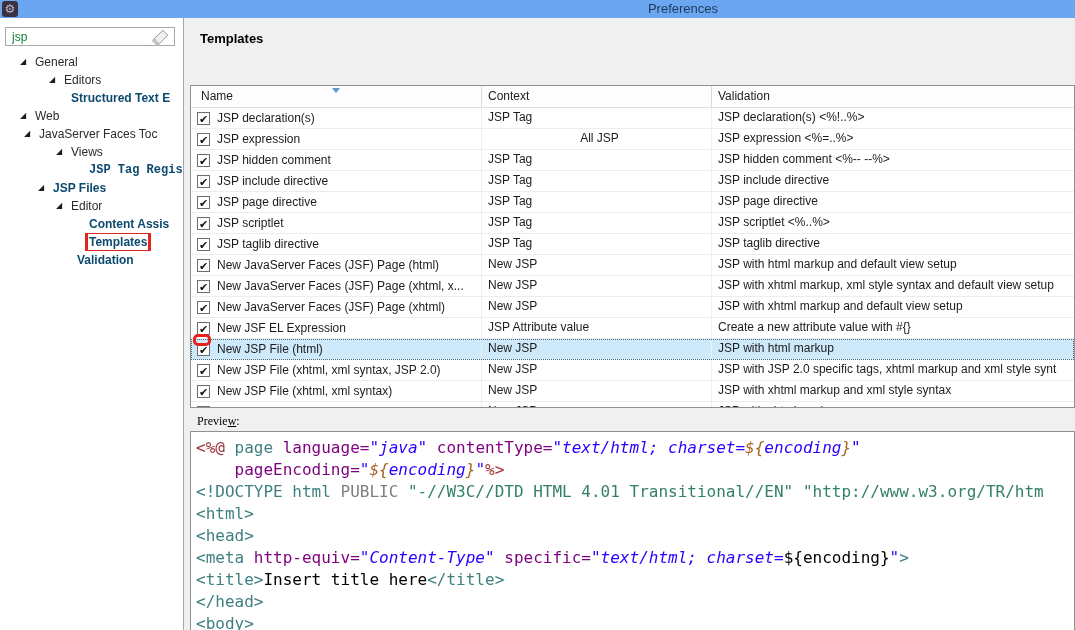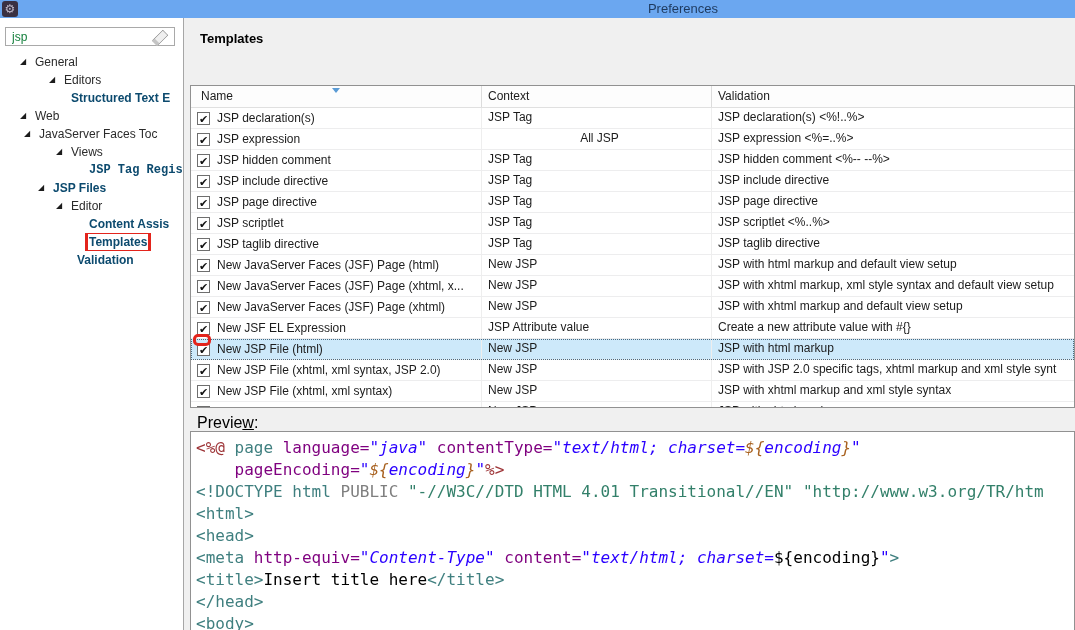--- a/index.html
+++ b/index.html
@@ -38,21 +38,21 @@
   .sortarrow{position:absolute;left:141px;top:2px;width:0;height:0;border-left:4px solid transparent;
              border-right:4px solid transparent;border-top:5px solid var(--sort_arrow);}
   .trow{display:flex;height:20px;line-height:19px;border-bottom:1px solid #ededee;font-size:12px;color:#1c1c1c;position:relative;}
   .cell{box-sizing:border-box;border-right:1px solid #eeeeee;padding-left:6px;white-space:nowrap;overflow:hidden;flex:0 0 auto;}
   .cname{display:flex;align-items:center;}
   .cb{display:inline-block;flex:0 0 13px;width:13px;height:13px;border:1px solid #6e6e6e;background:#fff;font-size:11px;
       line-height:12px;text-align:center;color:#111;margin-right:7px;box-sizing:border-box;font-weight:bold;}
   .trow.sel{background:var(--selection_bg);outline:1px dotted #4a6a80;outline-offset:-1px;}
   .rowmarker{position:absolute;left:2px;top:-5px;width:12px;height:6px;border:3px solid var(--annotation_red);border-radius:5px;}
   
-  .prevlabel{position:absolute;left:13px;top:396px;font-size:16px;color:#000;}
+  .prevlabel{position:absolute;left:13px;top:396px;font-size:12px;color:#000;font-family:Liberation Serif, serif;}
   .preview{position:absolute;left:6px;top:413px;width:885px;height:200px;background:#fff;
            border:1px solid var(--border_gray);box-sizing:border-box;overflow:hidden;}
   .codewrap{padding:5px 0 0 5px;font-family:"DejaVu Sans Mono","Liberation Mono",monospace;font-size:16px;line-height:22px;}
   .cline{white-space:pre;}
   .tk-jsp{color:var(--sx-jsp);}
   .tk-tag{color:var(--sx-tag);}
   .tk-attr{color:var(--sx-attr);}
   .tk-val{color:var(--sx-val);font-style:italic;}
   .tk-var{color:var(--sx-var);font-style:italic;}
   .tk-pub{color:var(--sx-pub);}
@@ -230,21 +230,21 @@
 
     <div class="prevlabel"><span>Previe</span><span class="mn">w</span><span>:</span></div>
 
     <div class="preview">
       <div class="codewrap">
           <div class="cline"><span class="tk-jsp">&lt;%@</span><span class="tk-tag"> page </span><span class="tk-attr">language=</span><span class="tk-val">"java"</span><span class="tk-plain"> </span><span class="tk-attr">contentType=</span><span class="tk-val">"text/html; charset=</span><span class="tk-var">${</span><span class="tk-val">encoding</span><span class="tk-var">}</span><span class="tk-val">"</span></div>
           <div class="cline"><span class="tk-plain">    </span><span class="tk-attr">pageEncoding=</span><span class="tk-val">"</span><span class="tk-var">${</span><span class="tk-val">encoding</span><span class="tk-var">}</span><span class="tk-val">"</span><span class="tk-jsp">%&gt;</span></div>
           <div class="cline"><span class="tk-tag">&lt;!DOCTYPE html </span><span class="tk-pub">PUBLIC </span><span class="tk-doc">"-//W3C//DTD HTML 4.01 Transitional//EN" "http://www.w3.org/TR/htm</span></div>
           <div class="cline"><span class="tk-tag">&lt;html&gt;</span></div>
           <div class="cline"><span class="tk-tag">&lt;head&gt;</span></div>
-          <div class="cline"><span class="tk-tag">&lt;meta </span><span class="tk-attr">http-equiv=</span><span class="tk-val">"Content-Type"</span><span class="tk-plain"> </span><span class="tk-attr">content=</span><span class="tk-val">"text/html; charset=</span><span class="tk-plain">${encoding}</span><span class="tk-val">"</span><span class="tk-tag">&gt;</span></div>
+          <div class="cline"><span class="tk-tag">&lt;meta </span><span class="tk-attr">http-equiv=</span><span class="tk-val">"Content-Type"</span><span class="tk-plain"> </span><span class="tk-attr">specific=</span><span class="tk-val">"text/html; charset=</span><span class="tk-plain">${encoding}</span><span class="tk-val">"</span><span class="tk-tag">&gt;</span></div>
           <div class="cline"><span class="tk-tag">&lt;title&gt;</span><span class="tk-plain">Insert title here</span><span class="tk-tag">&lt;/title&gt;</span></div>
           <div class="cline"><span class="tk-tag">&lt;/head&gt;</span></div>
           <div class="cline"><span class="tk-tag">&lt;body&gt;</span></div>
         </div>
     </div>
   </div>
 
 </div>
 
 </body></html>

